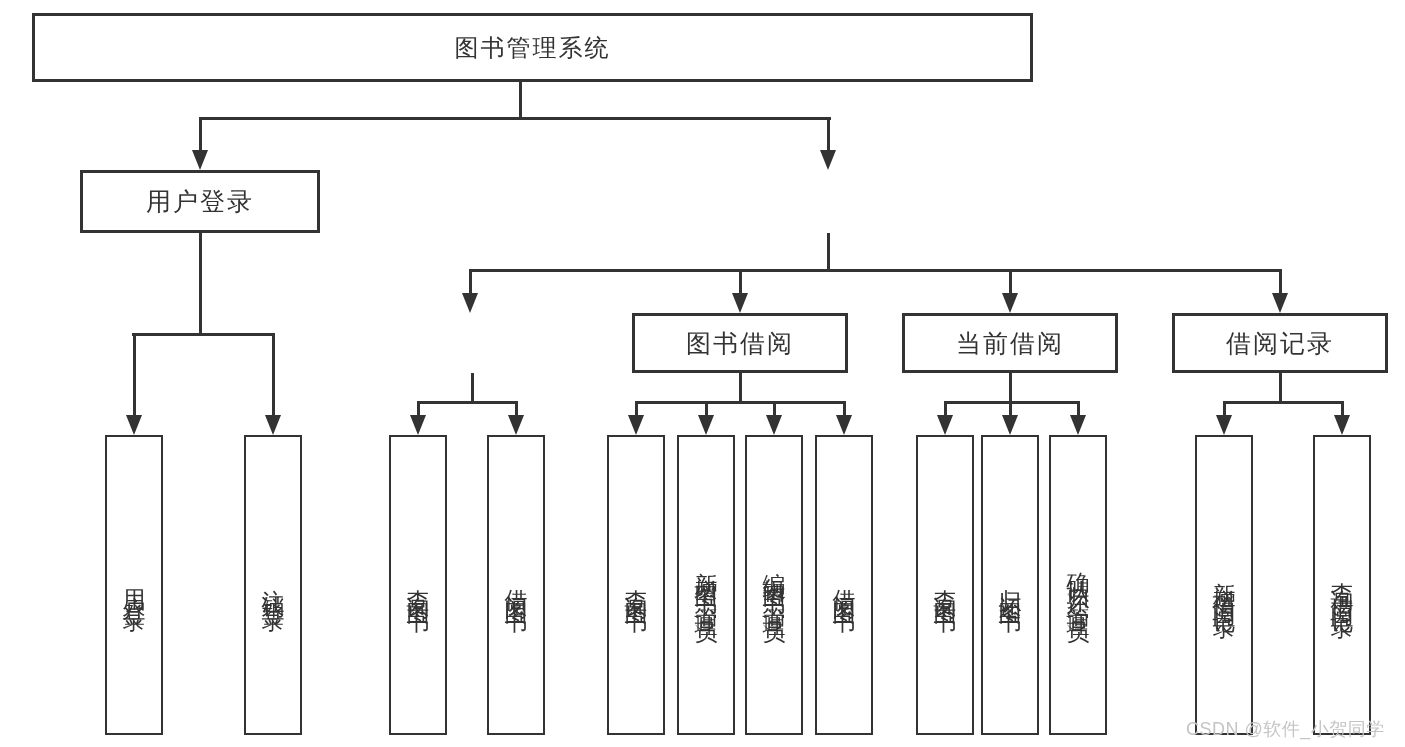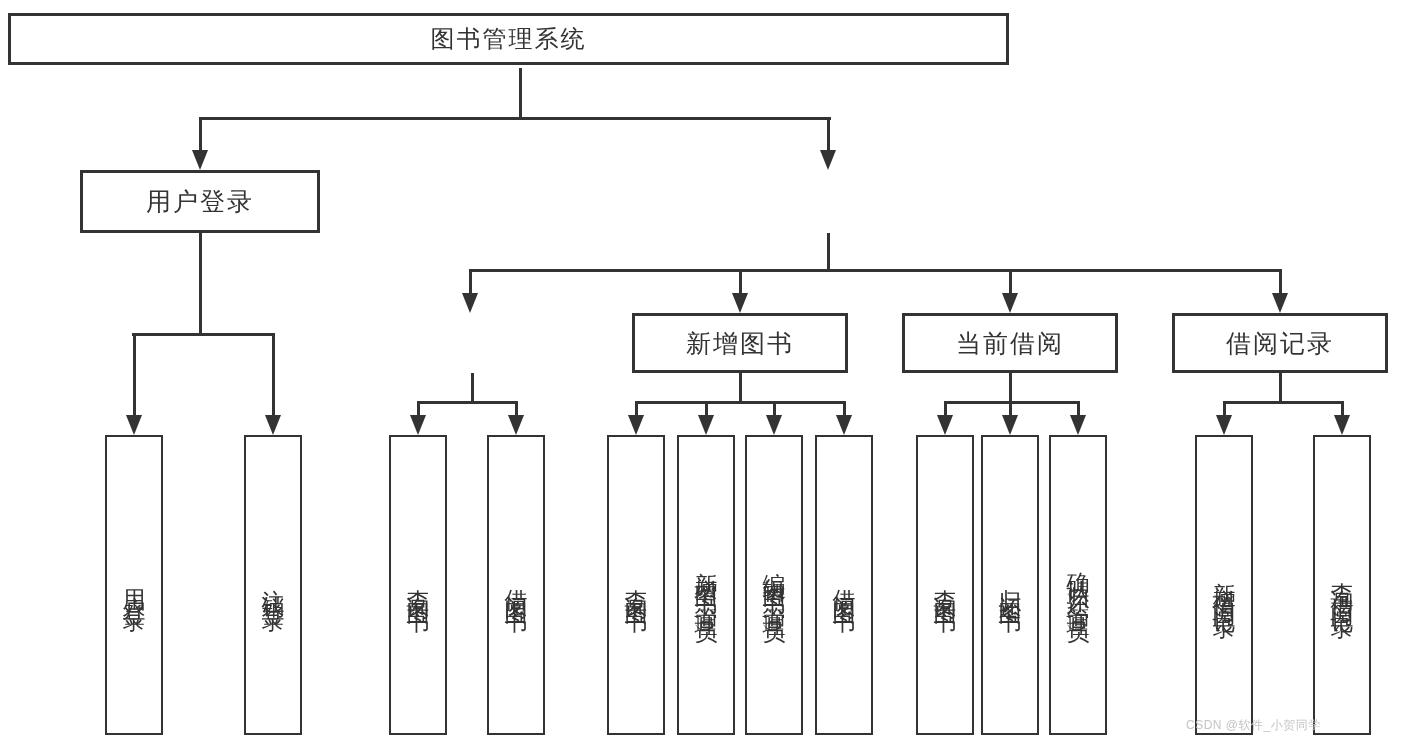--- a/index.html
+++ b/index.html
@@ -21,29 +21,29 @@
   .h,.v{position:absolute;background:#333333;z-index:1;}
   .h{height:3px;}
   .v{width:3px;}
   .arr{
     position:absolute;width:0;height:0;z-index:3;
     border-left:8px solid transparent;border-right:8px solid transparent;
     border-top:20px solid #333333;
   }
   .wm{
     position:absolute;left:1186px;top:717px;z-index:6;
-    font-size:12px;color:#c4c4c4;letter-spacing:0.5px;white-space:nowrap;
+    font-size:18px;color:#c4c4c4;letter-spacing:0.5px;white-space:nowrap;
   }
 </style>
 </head>
 <body>
 
 <div class="stage">
 
-  <div class="nbox rootbox" style="left:8px;top:13px;width:1001px;height:52px;">
+  <div class="nbox rootbox" style="left:32px;top:13px;width:1001px;height:69px;">
     <span>图书管理系统</span>
   </div>
 
   <div class="v" style="left:519px;top:68px;height:51px;"></div>
   <div class="h" style="left:199px;top:117px;width:632px;"></div>
   <div class="v" style="left:199px;top:117px;height:35px;"></div>
   <div class="arr" style="left:192px;top:150px;"></div>
   <div class="v" style="left:827px;top:117px;height:35px;"></div>
   <div class="arr" style="left:820px;top:150px;"></div>
 
@@ -63,21 +63,21 @@
   <div class="v" style="left:469px;top:269px;height:26px;"></div>
   <div class="arr" style="left:462px;top:293px;"></div>
   <div class="v" style="left:739px;top:269px;height:26px;"></div>
   <div class="arr" style="left:732px;top:293px;"></div>
   <div class="v" style="left:1009px;top:269px;height:26px;"></div>
   <div class="arr" style="left:1002px;top:293px;"></div>
   <div class="v" style="left:1279px;top:269px;height:26px;"></div>
   <div class="arr" style="left:1272px;top:293px;"></div>
 
   <div class="nbox" style="left:632px;top:313px;width:216px;height:60px;">
-    <span>新增图书</span>
+    <span>图书借阅</span>
   </div>
   <div class="nbox" style="left:902px;top:313px;width:216px;height:60px;">
     <span>当前借阅</span>
   </div>
   <div class="nbox" style="left:1172px;top:313px;width:216px;height:60px;">
     <span>借阅记录</span>
   </div>
 
   <div class="v" style="left:471px;top:373px;height:31px;"></div>
   <div class="h" style="left:417px;top:401px;width:101px;"></div>

